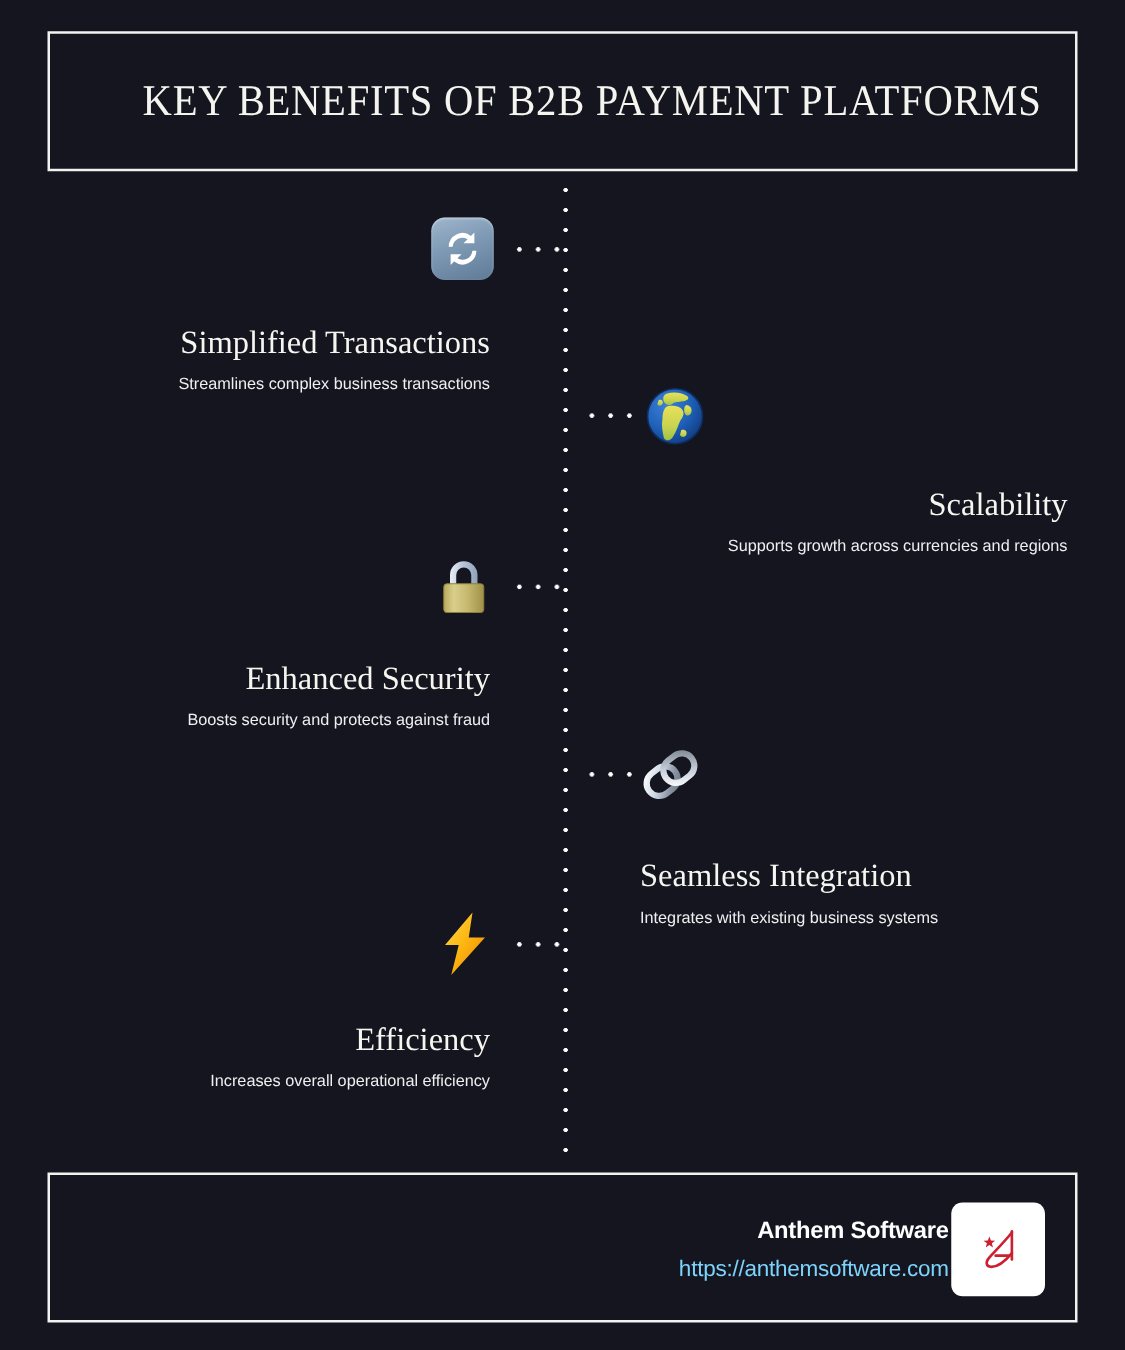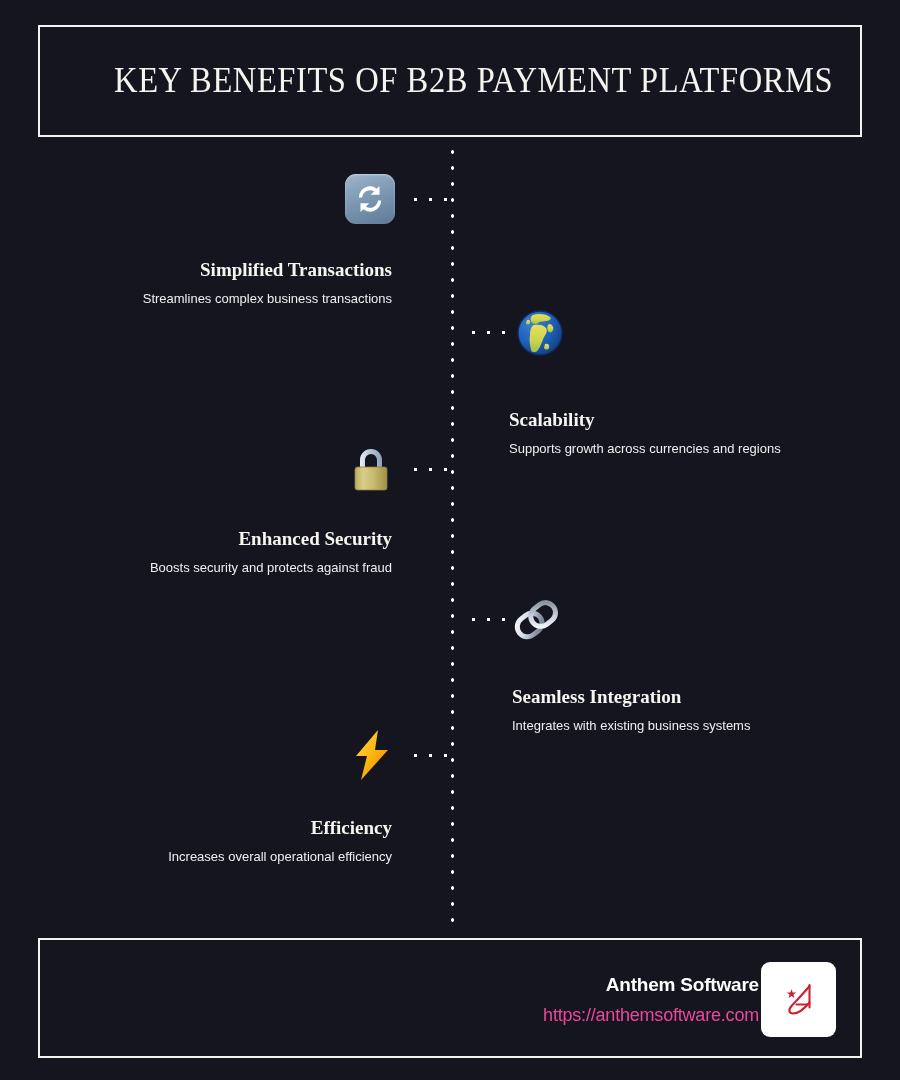--- a/index.html
+++ b/index.html
@@ -67,25 +67,25 @@
   .conn-link   { left: 466px; top: 617px; width: 46px; }
   .conn-bolt   { left: 408px; top: 753px; width: 46px; }
 
   
   .block { position: absolute; }
   .block.left  { text-align: right; }
   .block.right { text-align: left; }
 
   .blk-title {
     font-family: "Liberation Serif", serif;
-    font-size: 19px;
+    font-size: 26px;
     color: #f7f5f0;
     margin: 0 0 9px 0;
     line-height: 1.1;
-    font-weight: 700;
+    font-weight: 400;
   }
   .blk-desc {
     font-family: "Liberation Sans", sans-serif;
     font-size: 13px;
     color: #efeff1;
     margin: 0;
     line-height: 1.32;
     font-weight: 400;
   }
 
@@ -128,21 +128,21 @@
     font-family: "Liberation Sans", sans-serif;
     font-size: 19px;
     font-weight: bold;
     color: #ffffff;
     letter-spacing: -0.2px;
     margin-bottom: 9px;
   }
   .brand-url {
     font-family: "Liberation Sans", sans-serif;
     font-size: 18px;
-    color: #ec4899;
+    color: #7dd3fc;
     letter-spacing: -0.2px;
     text-align: right;
   }
   .logo-tile {
     width: 75px; height: 75px;
     background: #ffffff;
     border-radius: 9px;
     display: flex; align-items: center; justify-content: center;
   }
 </style>
@@ -253,21 +253,21 @@
     </defs>
     <path d="M30 2 L8 28 h11 L13 52 L40 22 H27 z" fill="url(#boltG)"></path>
   </svg>
 </div>
 
 <div class="block left" style="left:72px; top:260px; width:320px;">
   <p class="blk-title">Simplified Transactions</p>
   <p class="blk-desc">Streamlines complex business transactions</p>
 </div>
 
-<div class="block right" style="left:509px; top:410px; width:345px;">
+<div class="block right" style="left:509px; top:390px; width:345px;text-align:right;">
   <p class="blk-title">Scalability</p>
   <p class="blk-desc">Supports growth across currencies and regions</p>
 </div>
 
 <div class="block left" style="left:72px; top:529px; width:320px;">
   <p class="blk-title">Enhanced Security</p>
   <p class="blk-desc">Boosts security and protects against fraud</p>
 </div>
 
 <div class="block right" style="left:512px; top:687px; width:345px;">

